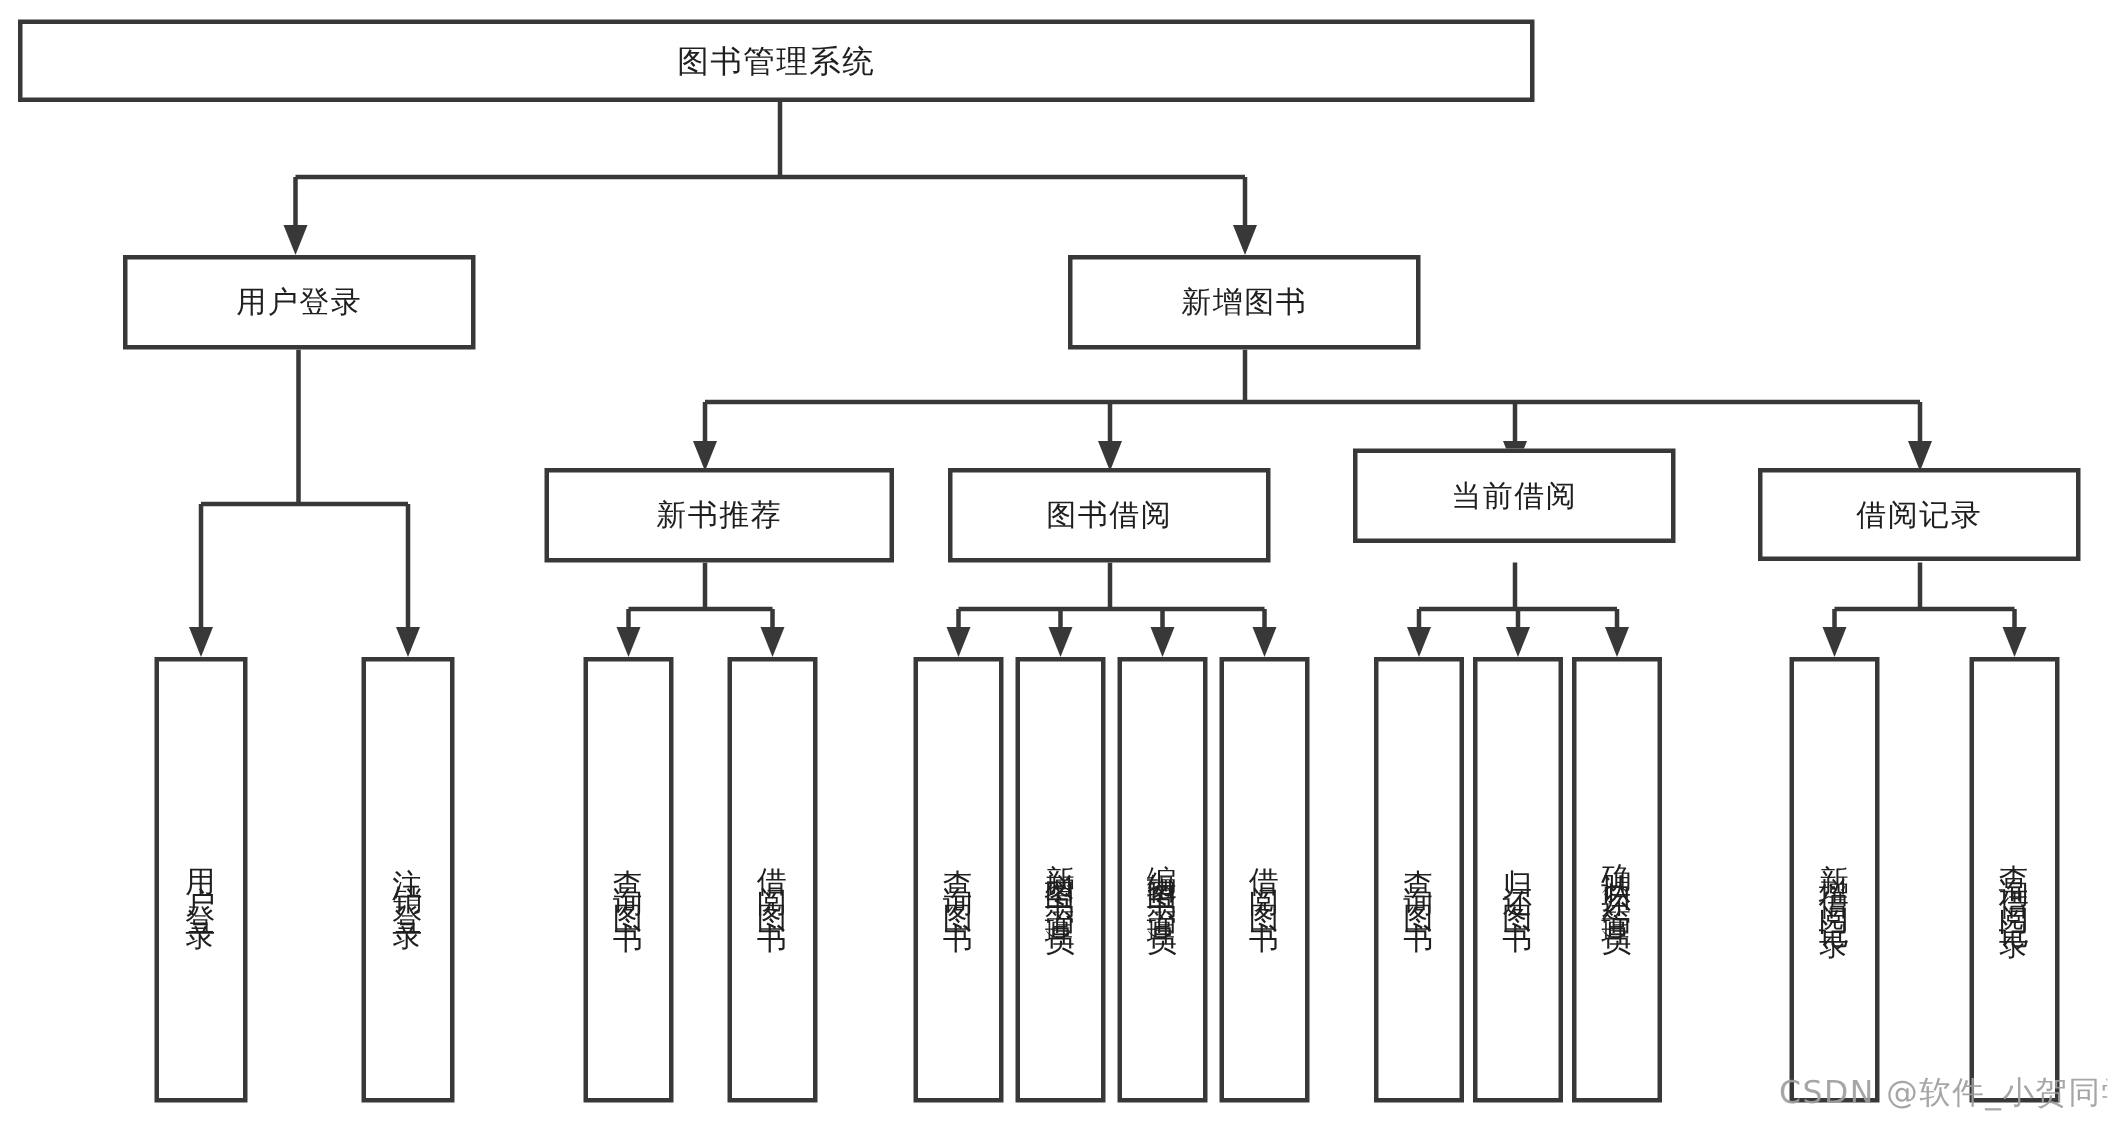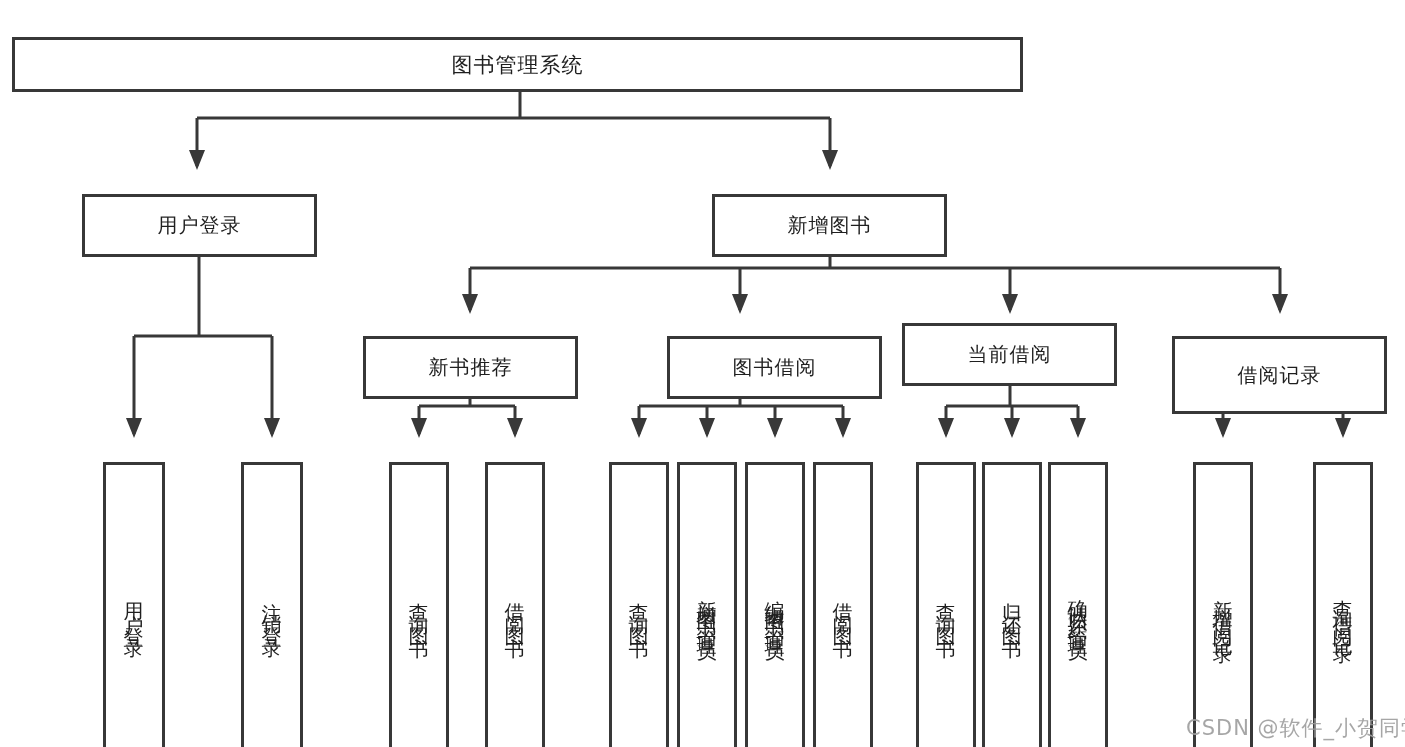--- a/index.html
+++ b/index.html
@@ -27,38 +27,38 @@
     writing-mode:vertical-rl;
     text-orientation:mixed;
     font-size:20px;
     line-height:1;
     white-space:nowrap;
   }
   .pitch-lg span{letter-spacing:12px;}
   .pitch-md span{letter-spacing:9px;}
   .pitch-sm span{letter-spacing:6px;}
   #wires{position:absolute;left:0;top:0;z-index:1;}
-  .box{z-index:2;margin-top:24px;}
+  .box{z-index:2;}
   #watermark{
     position:absolute;
     left:1186px;top:714px;
     z-index:5;
     font-size:21px;
     color:rgba(158,158,158,0.92);
     letter-spacing:1px;
     white-space:nowrap;
   }
   
   #n-root{left:12px;top:13px;width:1011px;height:55px;}
   #n-l2a{left:82px;top:170px;width:235px;height:63px;}
   #n-l2b{left:712px;top:170px;width:235px;height:63px;}
-  #n-l3a{left:363px;top:312px;width:215px;height:63px;}
-  #n-l3b{left:667px;top:312px;width:215px;height:63px;}
+  #n-l3a{left:363px;top:312px;width:233px;height:63px;}
+  #n-l3b{left:632px;top:312px;width:215px;height:63px;}
   #n-l3c{left:902px;top:299px;width:215px;height:63px;}
-  #n-l3d{left:1172px;top:312px;width:215px;height:78px;}
+  #n-l3d{left:1172px;top:312px;width:215px;height:62px;}
   .leaf{top:438px;height:297px;}
   #lf-a1{left:103px;width:62px;}
   #lf-a2{left:241px;width:62px;}
   #lf-b1{left:389px;width:60px;}
   #lf-b2{left:485px;width:60px;}
   #lf-c1{left:609px;width:60px;}
   #lf-c2{left:677px;width:60px;}
   #lf-c3{left:745px;width:60px;}
   #lf-c4{left:813px;width:60px;}
   #lf-d1{left:916px;width:60px;}

